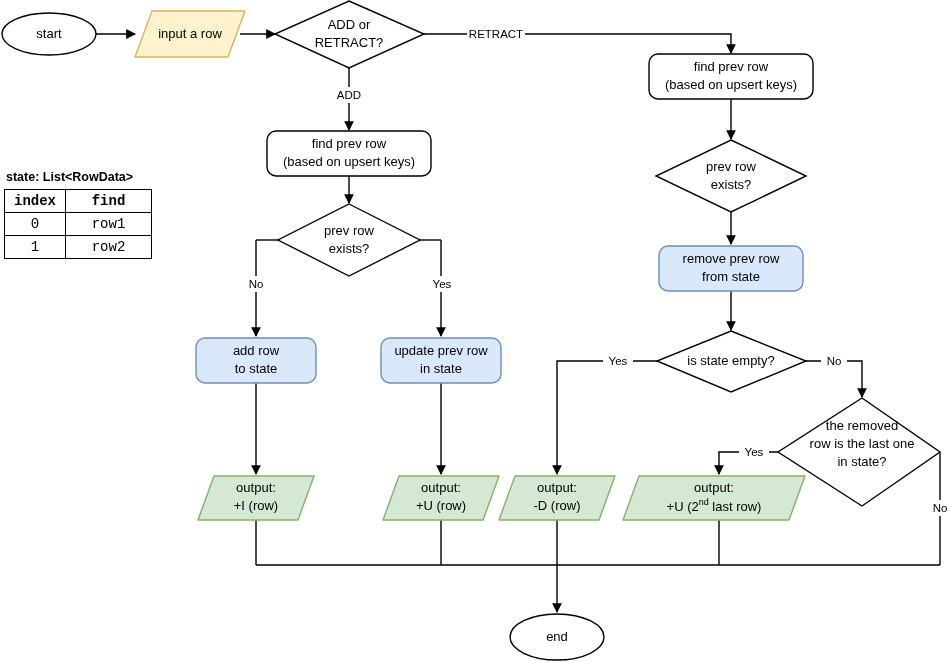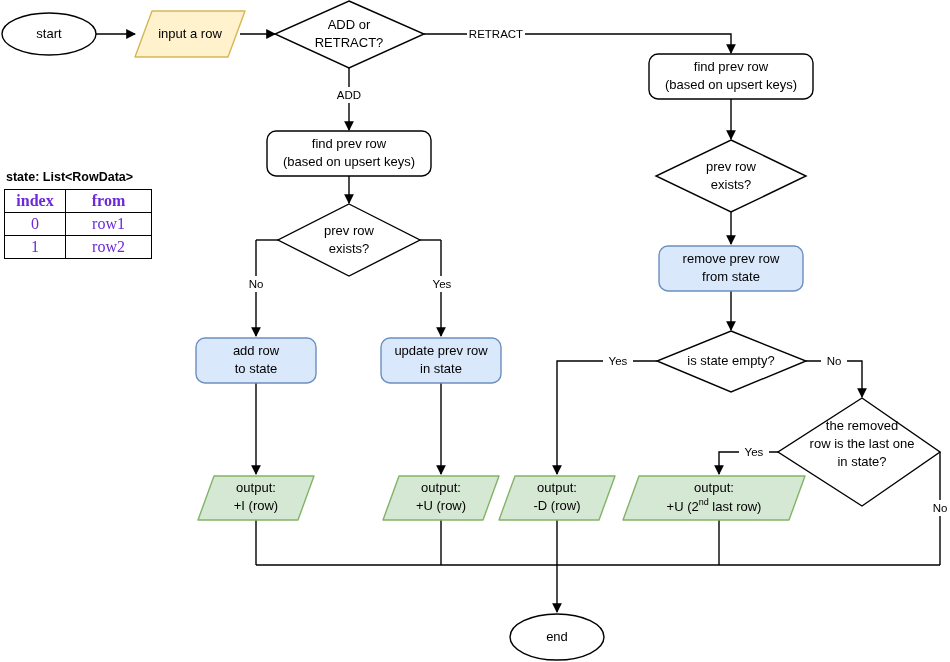--- a/index.html
+++ b/index.html
@@ -94,25 +94,25 @@
     white-space: nowrap;
   }
   table#state-table {
     border-collapse: collapse;
     width: 148px;
     background: #ffffff;
   }
   table#state-table th,
   table#state-table td {
     border: 1.3px solid #000000;
-    font-size: 16px;
-    font-family: Liberation Serif, serif;
+    font-size: 14px;
+    font-family: Liberation Mono, monospace;
     height: 22px;
     padding: 0 6px;
-    color: #6d28d9;
+    color: #000000;
   }
   table#state-table th {
     font-weight: bold;
     text-align: center;
   }
   table#state-table td.idx {
     text-align: center;
     width: 48px;
   }
   table#state-table td.val {
@@ -303,21 +303,21 @@
     </g>
 
   </svg>
 
   <div id="state-panel">
     <div id="state-title">state: List&lt;RowData&gt;</div>
     <table id="state-table">
       <thead>
         <tr>
           <th>index</th>
-          <th>from</th>
+          <th>find</th>
         </tr>
       </thead>
       <tbody>
         <tr>
           <td class="idx">0</td>
           <td class="val">row1</td>
         </tr>
         <tr>
           <td class="idx">1</td>
           <td class="val">row2</td>

